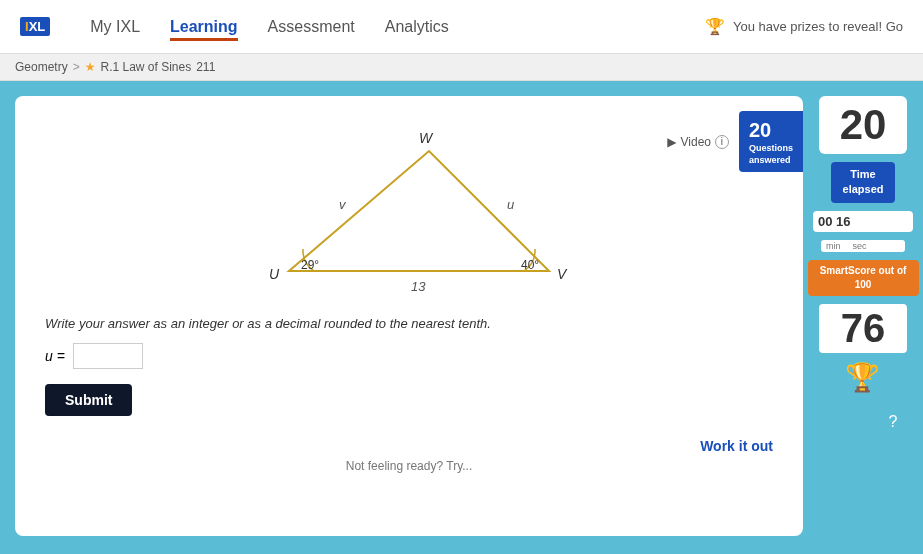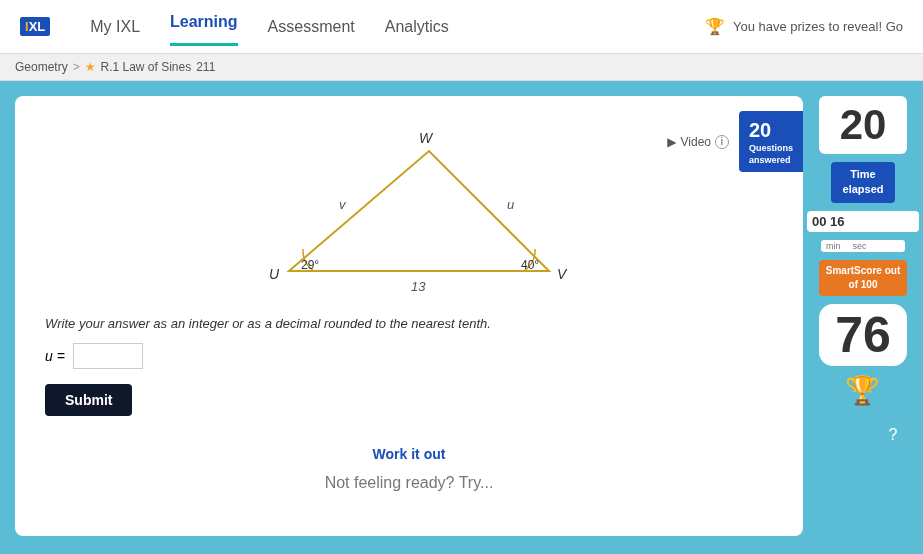--- a/index.html
+++ b/index.html
@@ -37,22 +37,22 @@
     .nav-item {
       font-size: 16px;
       color: #555;
       cursor: pointer;
       padding: 5px 0;
       text-decoration: none;
     }
     .nav-item.active {
       color: #1a4fba;
       font-weight: bold;
-      border-bottom: 3px solid #14b8a6;
-      padding-bottom: 12px;
+      border-bottom: 3px solid #c2410c;
+      padding-bottom: 2px;
     }
     .header-right {
       margin-left: auto;
       display: flex;
       align-items: center;
       gap: 8px;
       font-size: 13px;
       color: #555;
     }
     .prize-icon { color: #f5a623; font-size: 16px; }
@@ -156,31 +156,31 @@
       color: white;
       border: none;
       padding: 8px 20px;
       font-size: 14px;
       border-radius: 4px;
       cursor: pointer;
       font-weight: bold;
     }
 
     .work-it-out {
-      text-align: center;
-      margin-top: 30px;
+      text-align: right;
+      margin-top: 22px;
       font-size: 14px;
       color: #1a4fba;
       font-weight: bold;
     }
     .not-feeling {
       text-align: center;
-      font-size: 16px;
+      font-size: 12px;
       color: #777;
-      margin-top: 12px;
+      margin-top: 5px;
     }
 
     
     .right-sidebar {
       width: 90px;
       display: flex;
       flex-direction: column;
       gap: 8px;
       align-items: center;
     }
@@ -204,49 +204,49 @@
       padding: 5px 8px;
       width: 64px;
       font-size: 11px;
       font-weight: bold;
       line-height: 1.4;
     }
 
     .timer-display {
       background: white;
       border-radius: 4px;
-      width: 112px;
+      width: 100px;
       padding: 3px 5px;
       font-size: 11px;
       color: #333;
       display: flex;
       gap: 5px;
       align-items: center;
     }
 
     .smartscore-box {
       background: #e87722;
       color: white;
       text-align: center;
       border-radius: 4px;
       padding: 4px 6px;
+      width: 111px;
+      font-size: 10px;
+      font-weight: bold;
+      line-height: 1.4;
+    }
+
+    .big-score {
+      font-size: 40px;
+      font-weight: bold;
+      color: #333;
+      text-align: center;
+      background: white;
       width: 88px;
-      font-size: 10px;
-      font-weight: bold;
-      line-height: 1.4;
-    }
-
-    .big-score {
-      font-size: 50px;
-      font-weight: bold;
-      color: #333;
-      text-align: center;
-      background: white;
-      width: 88px;
-      border-radius: 14px;
+      border-radius: 4px;
       padding: 2px 4px;
     }
 
     .trophy-icon {
       font-size: 28px;
       text-align: center;
     }
 
     .circle-icon {
       width: 30px;

